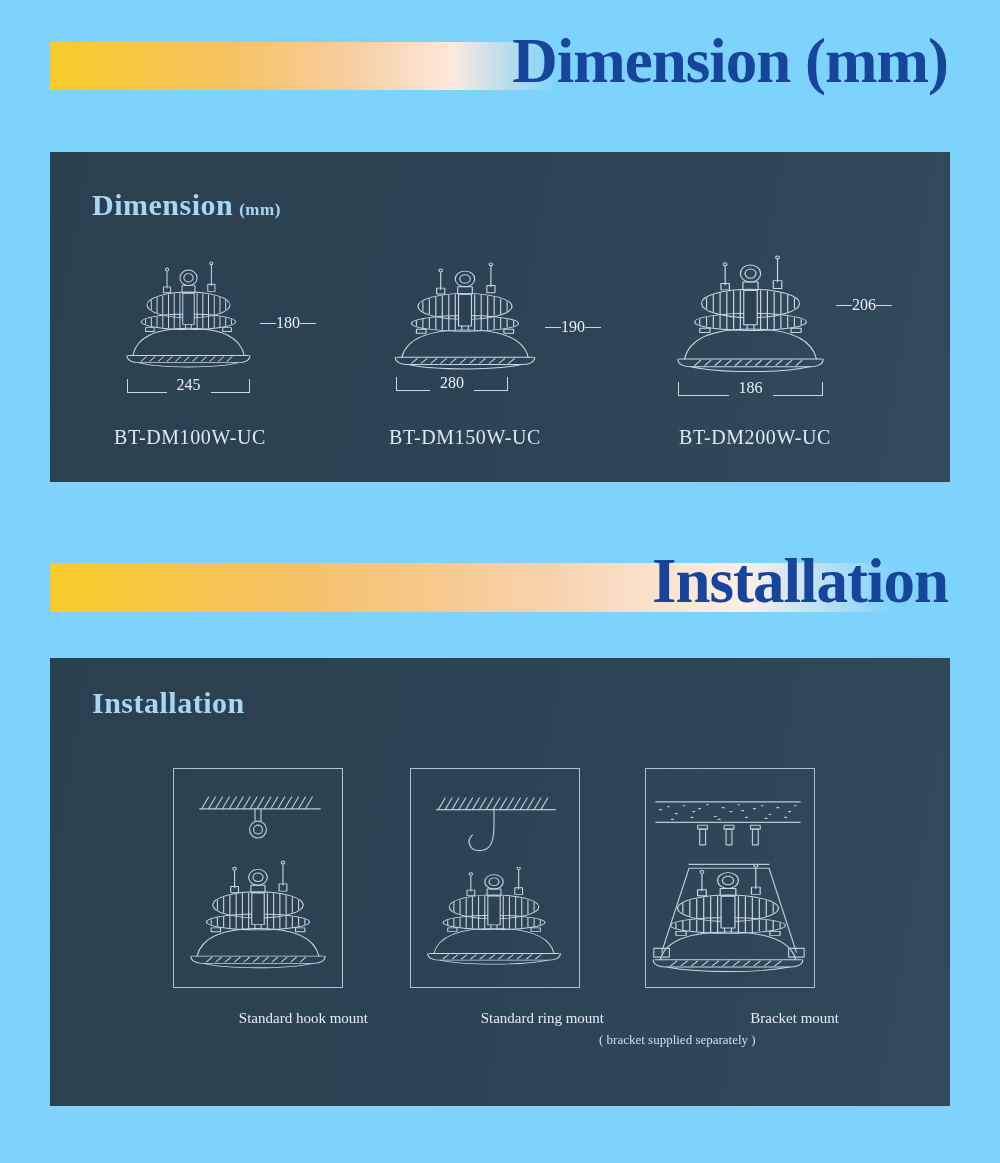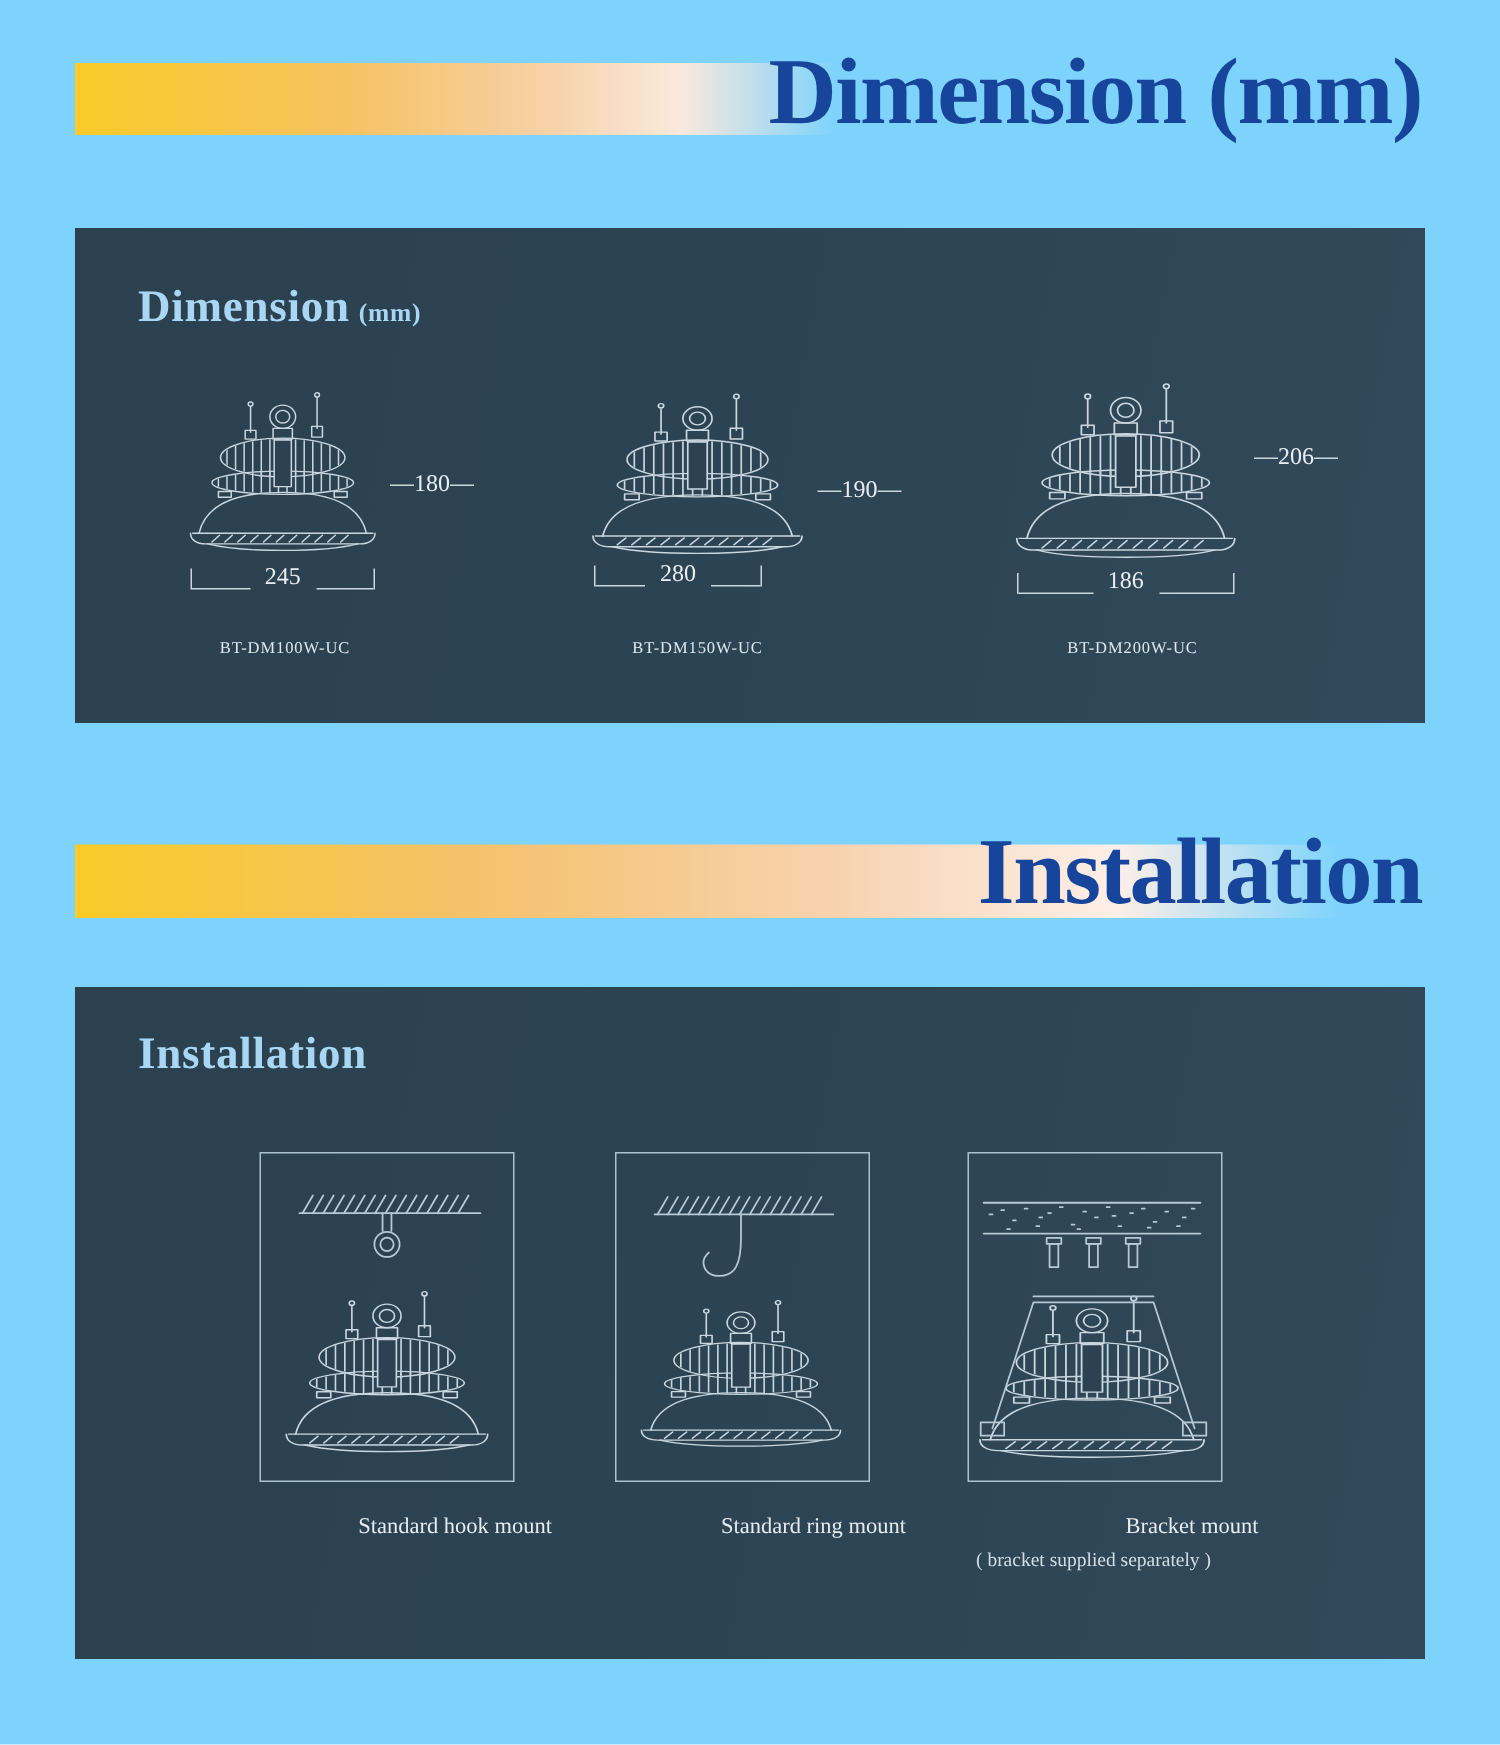--- a/index.html
+++ b/index.html
@@ -36,27 +36,27 @@
   .vdim{position:absolute;display:flex;align-items:center;width:16px;}
   .vdim .tick{width:16px;height:1px;background:#ccd8e0;flex:0 0 auto;}
   .vdim .seg{width:1px;flex:1 1 auto;background:#ccd8e0;}
   .vdim .num{color:#e8eef3;font-size:16px;padding:3px 0;line-height:1.1;}
   .hdim{position:absolute;display:flex;align-items:flex-end;height:14px;}
   .hdim .tick{width:1px;height:14px;background:#ccd8e0;flex:0 0 auto;}
   .hdim .seg{height:1px;flex:1 1 auto;background:#ccd8e0;}
   .hdim .num{color:#e8eef3;font-size:16px;padding:0 10px;line-height:1;}
 
   .model-label{position:absolute;width:200px;text-align:center;color:#dfe9f0;
-    font-size:11px;letter-spacing:0.6px;}
+    font-size:20px;letter-spacing:0.6px;}
 
   
   .mount-box{position:absolute;width:170px;height:220px;border:1px solid #a9c3d3;box-sizing:border-box;}
   .mount-box svg{position:absolute;left:0;top:0;overflow:visible;}
   .mount-label{position:absolute;width:220px;text-align:right;color:#e4edf3;font-size:15px;}
-  .mount-note{position:absolute;width:260px;text-align:center;color:#d3dfe7;font-size:13px;}
+  .mount-note{position:absolute;width:260px;text-align:left;color:#d3dfe7;font-size:13px;}
 </style>
 </head>
 <body>
 
 <div class="page">
 
   <svg width="0" height="0" style="position:absolute" aria-hidden="true">
     <defs>
       <clipPath id="fcA">
           <ellipse cx="100" cy="68" rx="57" ry="19"></ellipse>

